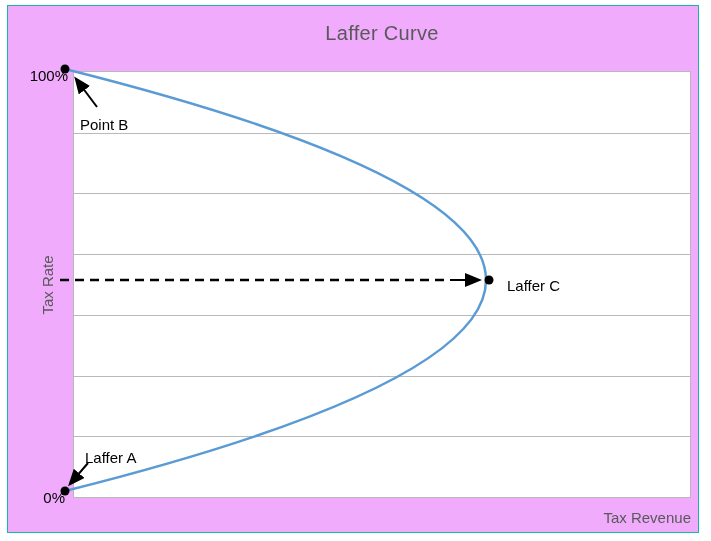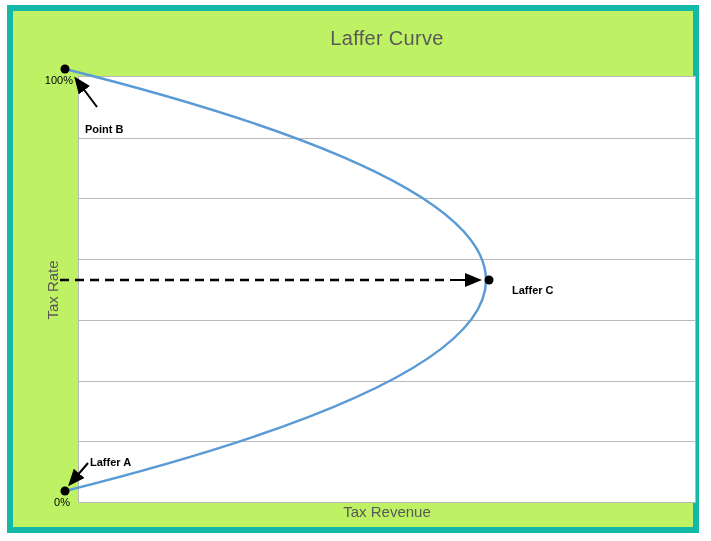--- a/index.html
+++ b/index.html
@@ -1,32 +1,32 @@
 <!DOCTYPE html>
 <html style="--curve: #5B9BD5; --grid: #b9b9b9; --text: #595959; --annotation: #000000;"><head>
 <meta charset="utf-8">
 <style>
   html,body{margin:0;padding:0;background:#fff;width:711px;height:541px;overflow:hidden;
     font-family:"Liberation Sans",sans-serif;}
   .chart-frame{position:absolute;left:7px;top:5px;width:692px;height:528px;
-    border:6px solid #14b8a6;background:#bef264;box-sizing:border-box;}
+    border:1px solid #14b8a6;background:#f0abfc;box-sizing:border-box;}
   .chart-title{position:absolute;left:65px;top:16px;width:618px;text-align:center;
     font-size:20px;color:var(--text,#595959);letter-spacing:.3px;}
   .plot-area{position:absolute;left:65px;top:65px;width:618px;height:427px;
     border:1px solid var(--grid,#b3b3b3);box-sizing:border-box;background:#fff;}
   .gridline{position:absolute;left:0;width:100%;height:1px;background:var(--grid,#b9b9b9);}
-  .ytick{position:absolute;font-size:11px;color:var(--annotation,#000);text-align:right;line-height:17px;}
+  .ytick{position:absolute;font-size:15px;color:var(--annotation,#000);text-align:right;line-height:17px;}
   .ytick-top{left:8px;width:52px;top:61px;}
   .ytick-bottom{left:8px;width:49px;top:483px;}
-  .pt-label{position:absolute;font-size:11px;color:var(--annotation,#000);line-height:17px;font-weight:bold;}
+  .pt-label{position:absolute;font-size:15px;color:var(--annotation,#000);line-height:17px;}
   .pt-a{left:77px;top:443px;}
   .pt-b{left:72px;top:110px;}
   .pt-c{left:499px;top:271px;}
   .axis-title{font-size:15px;color:var(--text,#595959);}
-  .xlabel{position:absolute;left:65px;top:492px;width:618px;text-align:center;}
+  .xlabel{position:absolute;left:65px;top:503px;width:618px;text-align:right;}
   .ylabel{position:absolute;left:0px;top:270px;width:80px;height:18px;line-height:18px;
     text-align:center;transform:rotate(-90deg);}
   #overlay{position:absolute;left:0;top:0;width:711px;height:541px;pointer-events:none;}
   .curve{fill:none;stroke:var(--curve,#5B9BD5);stroke-width:2.5px;}
   .dashline{stroke:var(--annotation,#000);stroke-width:2.5px;stroke-dasharray:9 6;}
   .arrow{stroke:var(--annotation,#000);stroke-width:2px;}
   .dot{fill:var(--annotation,#000);}
 </style>
 </head>
 <body>

